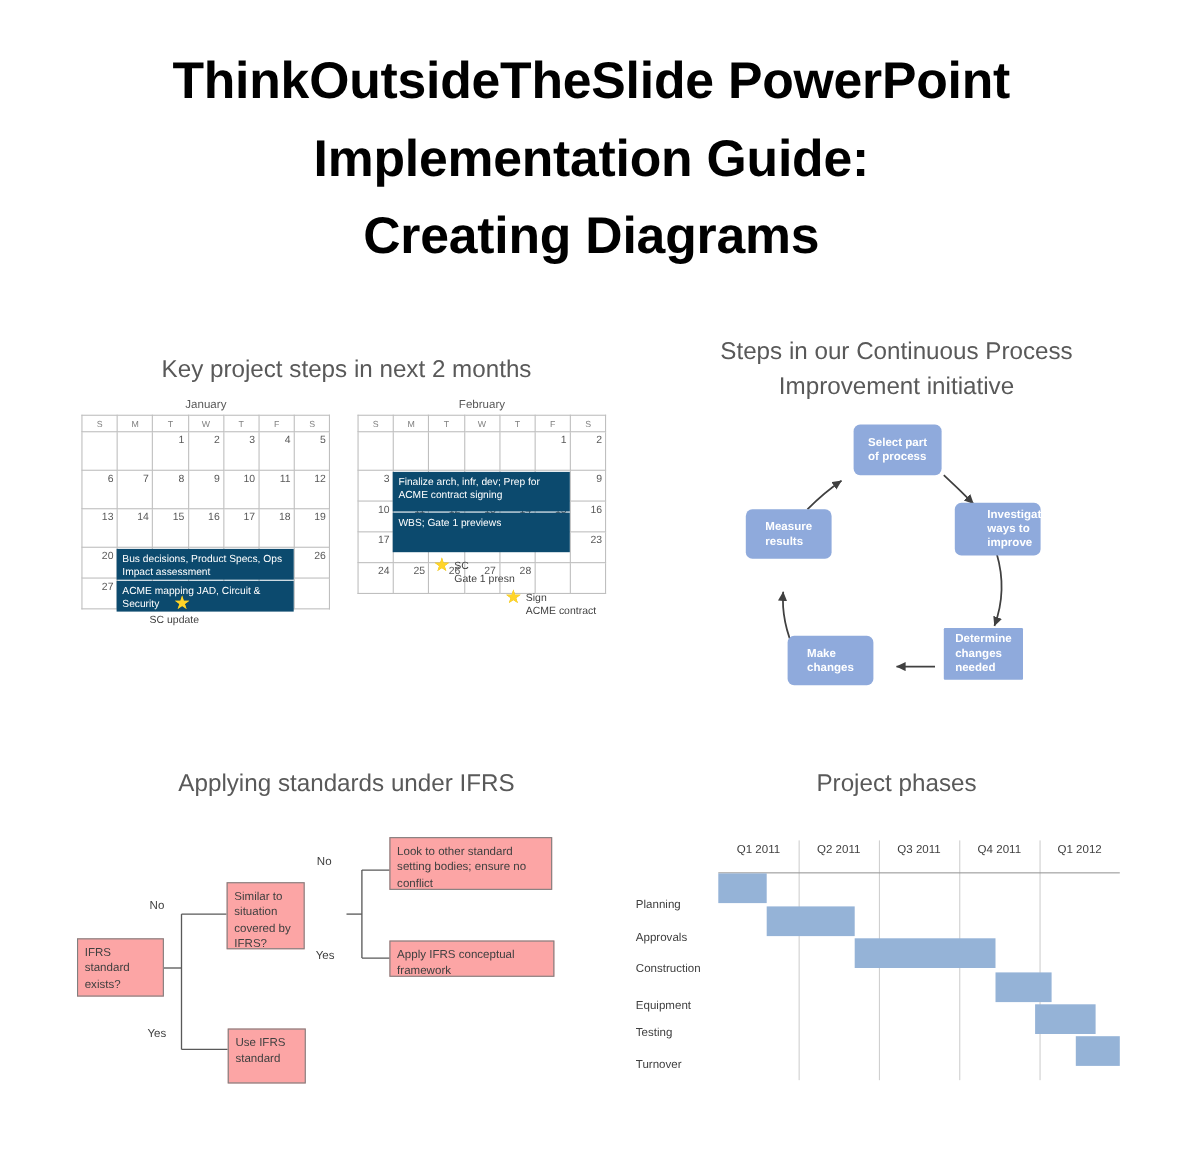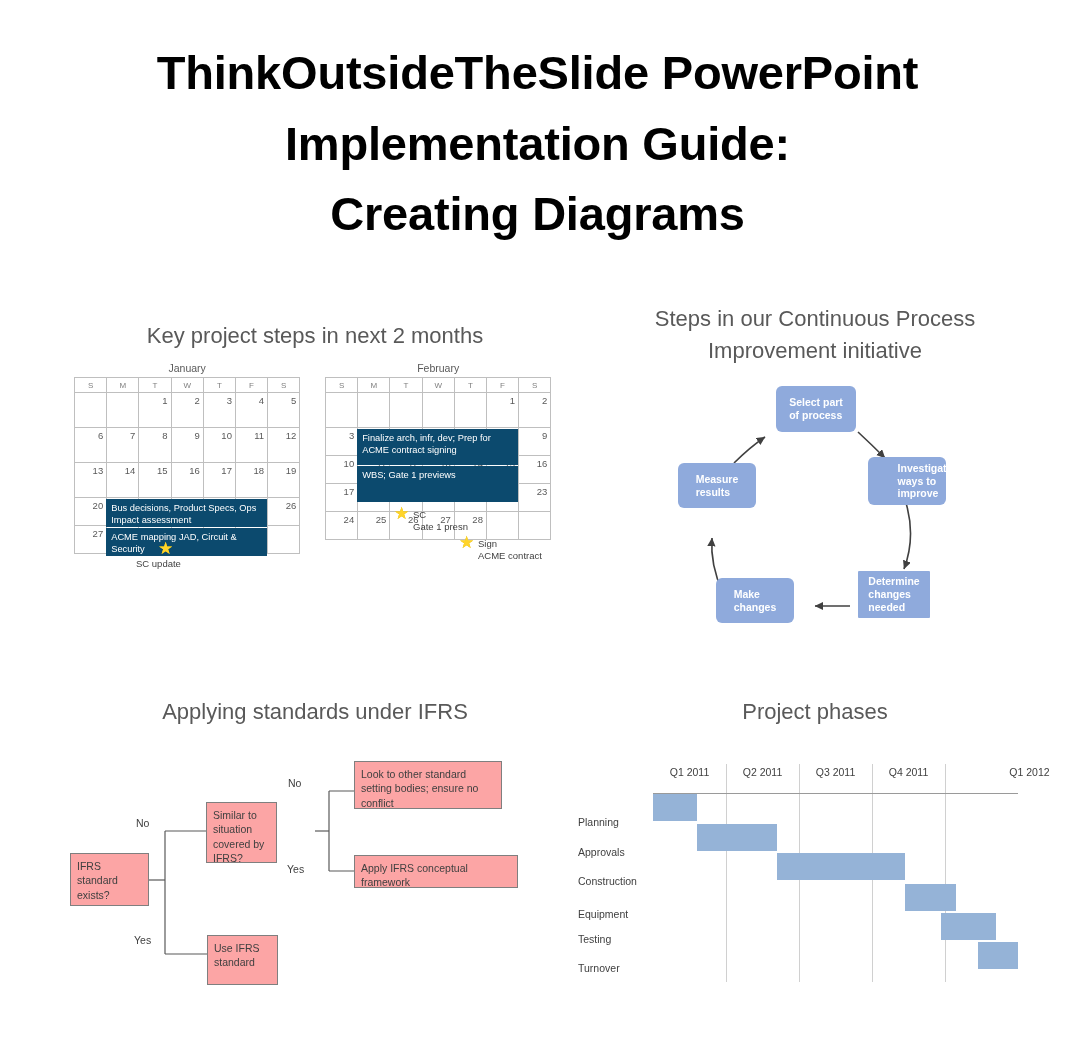--- a/index.html
+++ b/index.html
@@ -405,38 +405,38 @@
 exists?</div>
   <div class="ifrs-box" style="left:166px; top:62px; width:71px; height:61px;">Similar to
 situation
 covered by
 IFRS?</div>
   <div class="ifrs-box" style="left:167px; top:195px; width:71px; height:50px;">Use IFRS
 standard</div>
   <div class="ifrs-box" style="left:314px; top:21px; width:148px; height:48px;">Look to other standard
 setting bodies; ensure no
 conflict</div>
-  <div class="ifrs-box" style="left:314px; top:115px; width:164px; height:33px;">Apply IFRS conceptual
+  <div class="ifrs-box" style="left:314px; top:115px; width:150px; height:33px;">Apply IFRS conceptual
 framework</div>
 
   <div class="ifrs-label" style="left:96px; top:77px;">No</div>
   <div class="ifrs-label" style="left:94px; top:194px;">Yes</div>
   <div class="ifrs-label" style="left:248px; top:37px;">No</div>
   <div class="ifrs-label" style="left:247px; top:123px;">Yes</div>
 </div>
 
 <div class="panel-heading" id="gantt-heading">Project phases</div>
 
 <div id="gantt-diagram">
 
   <div class="g-qlabel" style="left:93px;">Q1 2011</div>
   <div class="g-qlabel" style="left:166px;">Q2 2011</div>
   <div class="g-qlabel" style="left:239px;">Q3 2011</div>
   <div class="g-qlabel" style="left:312px;">Q4 2011</div>
-  <div class="g-qlabel" style="left:385px;padding-left:48px;">Q1 2012</div>
+  <div class="g-qlabel" style="left:385px;">Q1 2012</div>
 
   <div class="g-grid" style="left:166px;"></div>
   <div class="g-grid" style="left:239px;"></div>
   <div class="g-grid" style="left:312px;"></div>
   <div class="g-grid" style="left:385px;"></div>
 
   <div class="g-axis"></div>
 
   <div class="g-rowlabel" style="top:56px;">Planning</div>
   <div class="g-rowlabel" style="top:86px;">Approvals</div>

